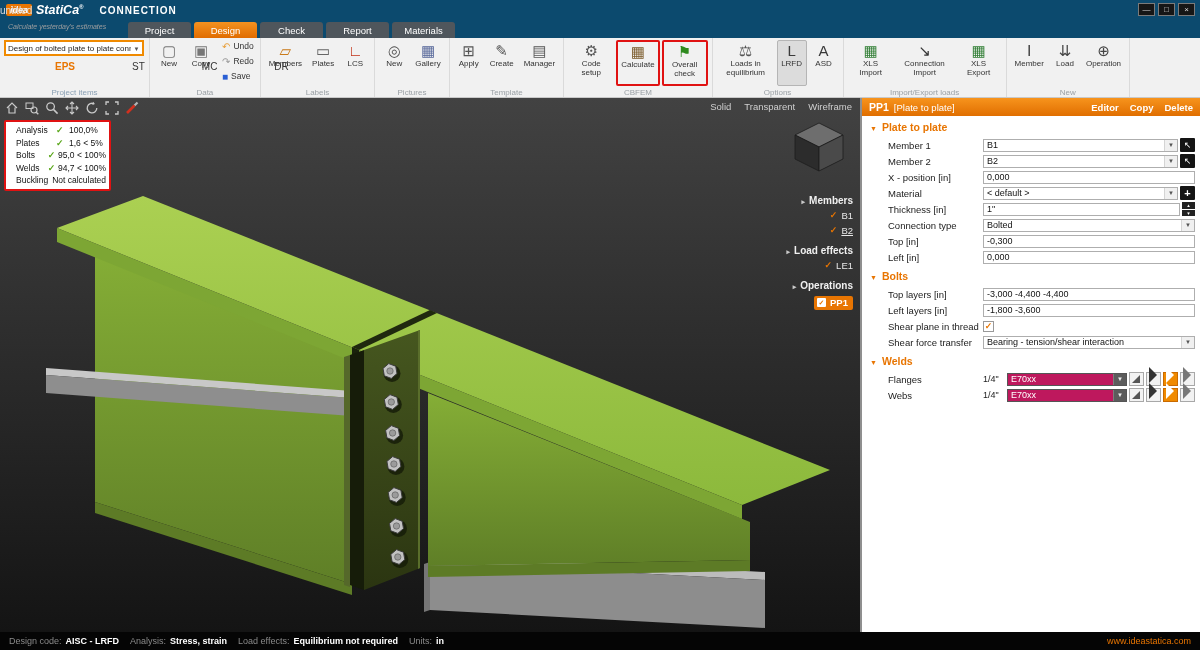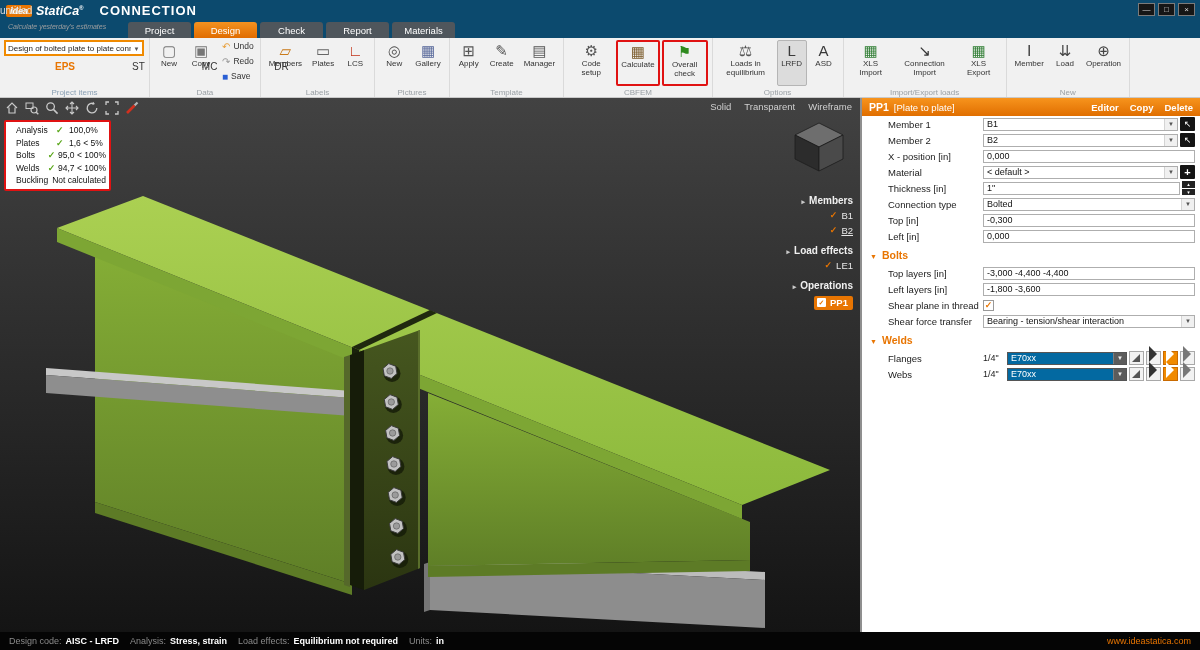--- a/index.html
+++ b/index.html
@@ -7,21 +7,21 @@
     font-family:"Liberation Sans",sans-serif;-webkit-font-smoothing:antialiased;}
   .app{width:1200px;height:650px;display:flex;flex-direction:column;}
 
   
   .topbar{height:38px;background:#0c4a6e;position:relative;color:#fff;flex:0 0 auto;}
   .brand{position:absolute;top:3px;left:6px;display:flex;align-items:center;gap:4px;}
   .logo-badge{background:#e87502;color:#fff;font-weight:bold;font-style:italic;font-size:9px;
     padding:1px 4px;border-radius:2px;}
   .brand-name{font-style:italic;font-weight:bold;font-size:12.5px;color:#fff;}
   .brand-name sup{font-size:6px;}
-  .brand-app{font-weight:bold;font-size:13px;letter-spacing:1px;margin-left:12px;}
+  .brand-app{font-weight:bold;font-size:10px;letter-spacing:1px;margin-left:12px;}
   .tagline{position:absolute;top:23px;left:8px;font-size:7px;font-style:italic;color:#9f9f9f;}
   .doc-title{position:absolute;top:5px;left:0;right:0;text-align:left;font-size:10px;color:#ddd;}
   .win{position:absolute;top:3px;right:5px;display:flex;gap:3px;}
   .win div{width:17px;height:13px;border:1px solid #7a7a7a;display:flex;align-items:center;
     justify-content:center;font-size:8px;color:#ddd;background:#161616;cursor:default;}
   .tabs{position:absolute;bottom:0;left:128px;display:flex;gap:3px;}
   .tab{width:63px;height:16px;background:#4f565c;color:#fff;font-size:9.5px;display:flex;
     align-items:center;justify-content:center;border-radius:3px 3px 0 0;}
   .tab.active{background:linear-gradient(#f49220,#e06c00);}
 
@@ -100,21 +100,21 @@
   .psec-h .tri::after{content:"▼";font-size:7px;}
   .prow{display:flex;align-items:center;height:16px;padding:0 5px 0 26px;}
   .prow .plabel{flex:1;font-size:9.5px;color:#222;white-space:nowrap;overflow:hidden;}
   .pctrl{display:flex;align-items:center;gap:2px;width:212px;flex:0 0 auto;}
   .dd{flex:1;height:13px;border:1px solid #aeaeae;background:#fff;display:flex;align-items:center;
     font-size:9px;color:#111;padding-left:3px;overflow:hidden;}
   .dd .dd-val{flex:1;white-space:nowrap;overflow:hidden;}
   .dd .arrow{width:13px;height:100%;display:flex;align-items:center;justify-content:center;
     border-left:1px solid #d4d4d4;background:#f0f0f0;color:#555;flex:0 0 auto;}
   .dd .arrow::after{content:"▼";font-size:6px;}
-  .dd.dark{background:#0369a1;color:#fff;border-color:#555;}
+  .dd.dark{background:#be185d;color:#fff;border-color:#555;}
   .dd.dark .arrow{background:#5c5c5c;border-left-color:#7d7d7d;color:#eee;}
   .inp{flex:1;height:13px;border:1px solid #aeaeae;background:#fff;font-size:9px;color:#111;
     display:flex;align-items:center;padding-left:3px;white-space:nowrap;overflow:hidden;}
   .sqbtn{width:15px;height:14px;background:#141414;color:#fff;display:flex;align-items:center;
     justify-content:center;flex:0 0 auto;border-radius:1px;}
   .sqbtn.pick::after{content:"↖";font-size:9px;}
   .sqbtn.plus::after{content:"+";font-size:11px;font-weight:bold;line-height:10px;}
   .spin{width:13px;height:14px;display:flex;flex-direction:column;gap:1px;flex:0 0 auto;}
   .spin span{flex:1;background:#222;color:#fff;display:flex;align-items:center;justify-content:center;}
   .spin .up::after{content:"▴";font-size:5px;}
@@ -531,20 +531,24 @@
       <div class="panel-h">
         <span class="t">PP1</span>
         <span class="s">[Plate to plate]</span>
         <span class="actions" id="panel-actions">
             <span>Editor</span>
             <span>Copy</span>
             <span>Delete</span>
           </span>
       </div>
       <div class="panel-body" id="panel-body">
+          <div class="psec-h">
+            <span class="tri"></span>
+            <span>Plate to plate</span>
+          </div>
           <div class="prow">
             <span class="plabel">Member 1</span>
             <span class="pctrl">
               <div class="dd">
                 <span class="dd-val">B1</span>
                 <span class="arrow"></span>
               </div>
               <span class="sqbtn pick"></span>
             </span>
           </div>

